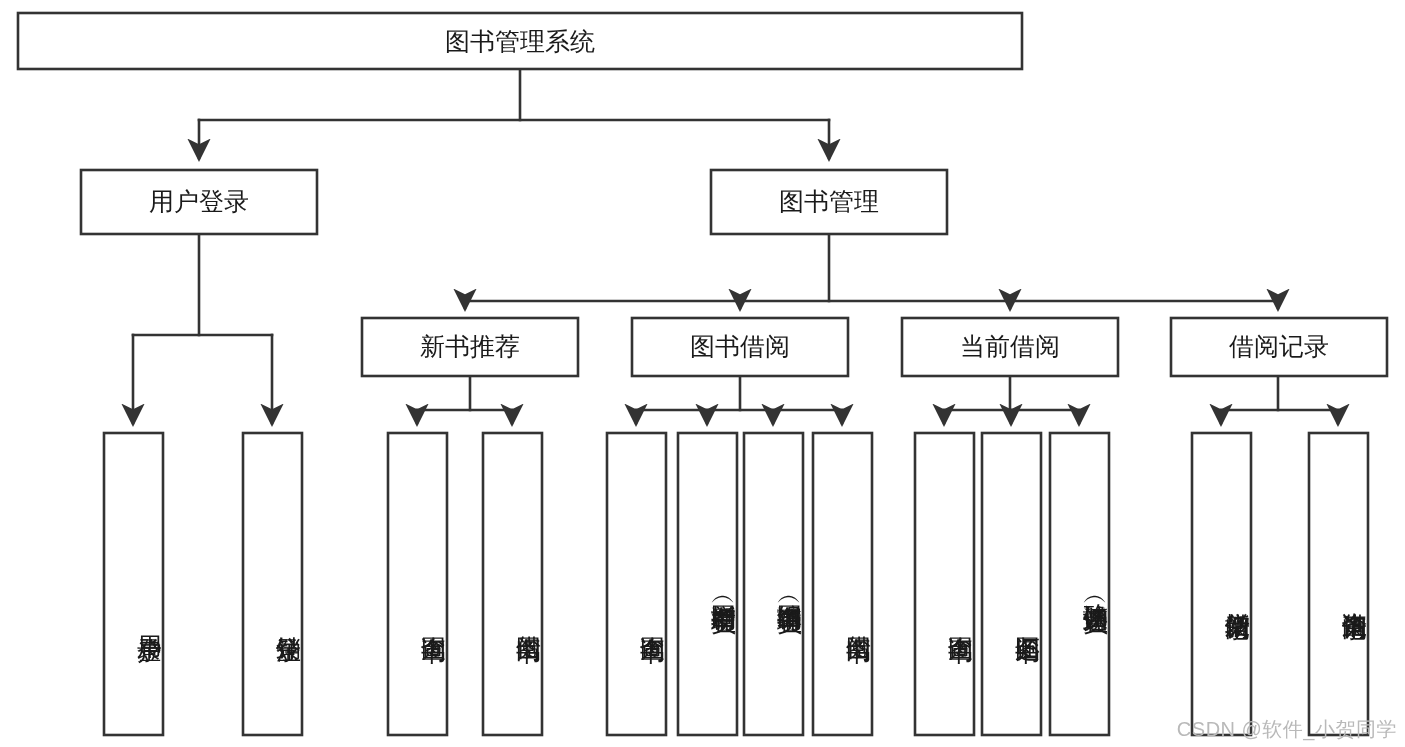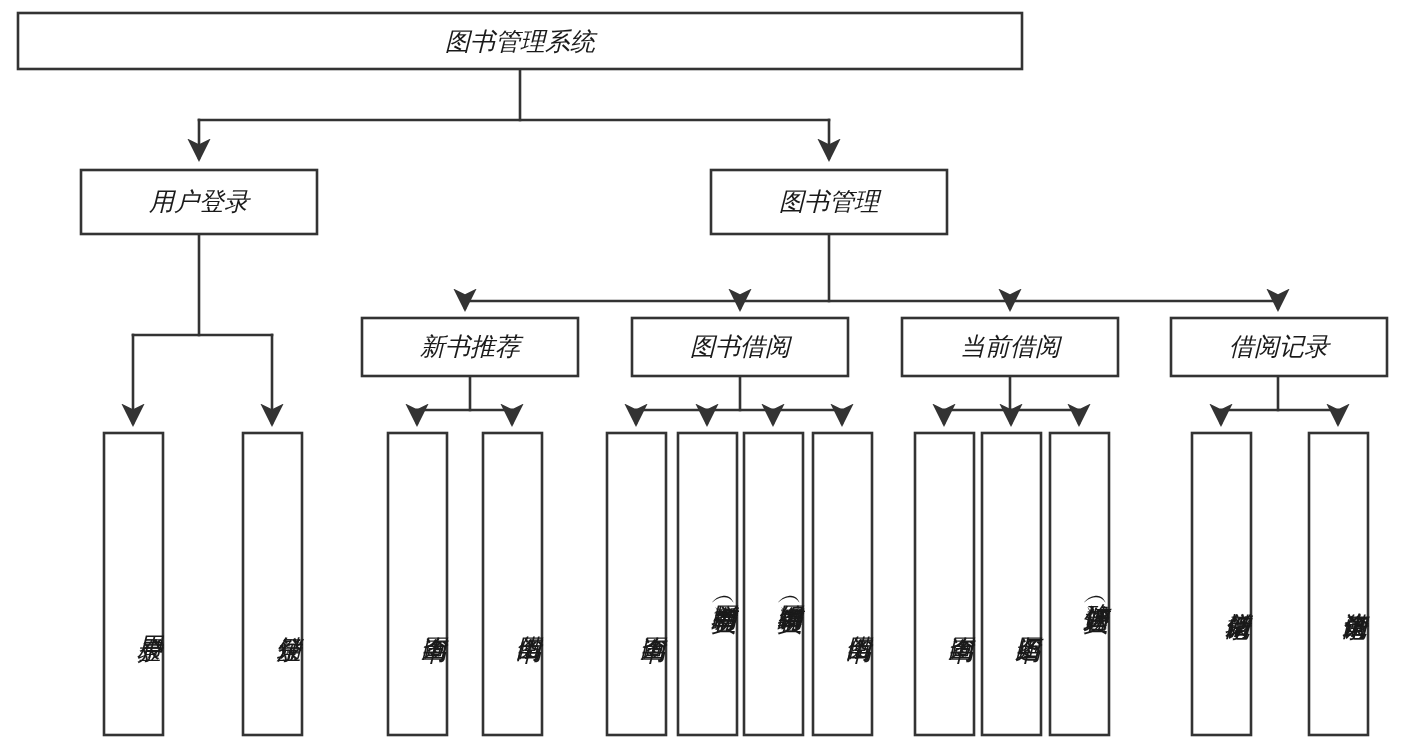--- a/index.html
+++ b/index.html
@@ -10,21 +10,20 @@
   }
   body {
     font-family: "Liberation Sans", "DejaVu Sans", sans-serif;
   }
   #diagram-root {
     position: relative;
     width: 1405px;
     height: 747px;
     background: #ffffff;
     overflow: hidden;
-    font-style: italic;
   }
   svg.canvas {
     position: absolute;
     left: 0;
     top: 0;
     width: 1405px;
     height: 747px;
   }
   .node-box {
     fill: #ffffff;
@@ -201,14 +200,15 @@
   <div class="node-label-v" style="left:607px; top:500px; width:59px; height:235px;">查询图书</div>
   <div class="node-label-v" style="left:678px; top:441px; width:59px; height:294px;">新增图书（管理员）</div>
   <div class="node-label-v" style="left:744px; top:441px; width:59px; height:294px;">编辑图书（管理员）</div>
   <div class="node-label-v" style="left:813px; top:500px; width:59px; height:235px;">借阅图书</div>
   <div class="node-label-v" style="left:915px; top:500px; width:59px; height:235px;">查询图书</div>
   <div class="node-label-v" style="left:982px; top:500px; width:59px; height:235px;">归还图书</div>
   <div class="node-label-v" style="left:1050px; top:441px; width:59px; height:294px;">确认归还（管理员）</div>
   <div class="node-label-v" style="left:1192px; top:455px; width:59px; height:280px;">新增借阅记录</div>
   <div class="node-label-v" style="left:1309px; top:455px; width:59px; height:280px;">查询借阅记录</div>
 
+  <div class="watermark">CSDN @软件_小贺同学</div>
 
 </div>
 
 </body></html>

